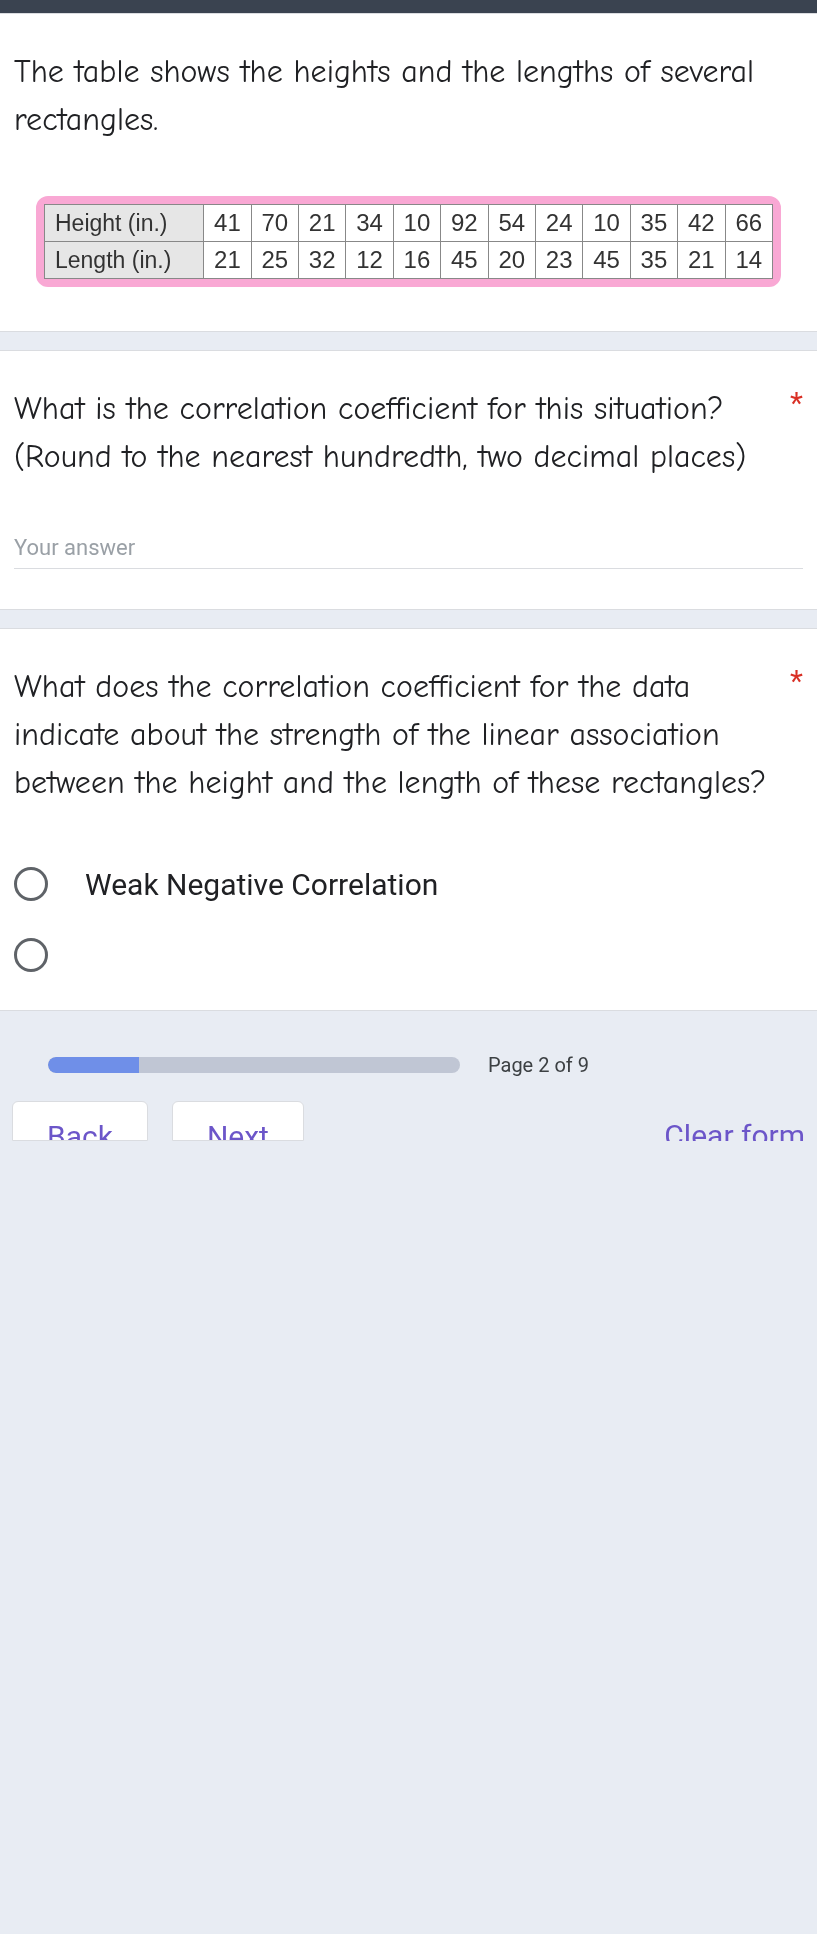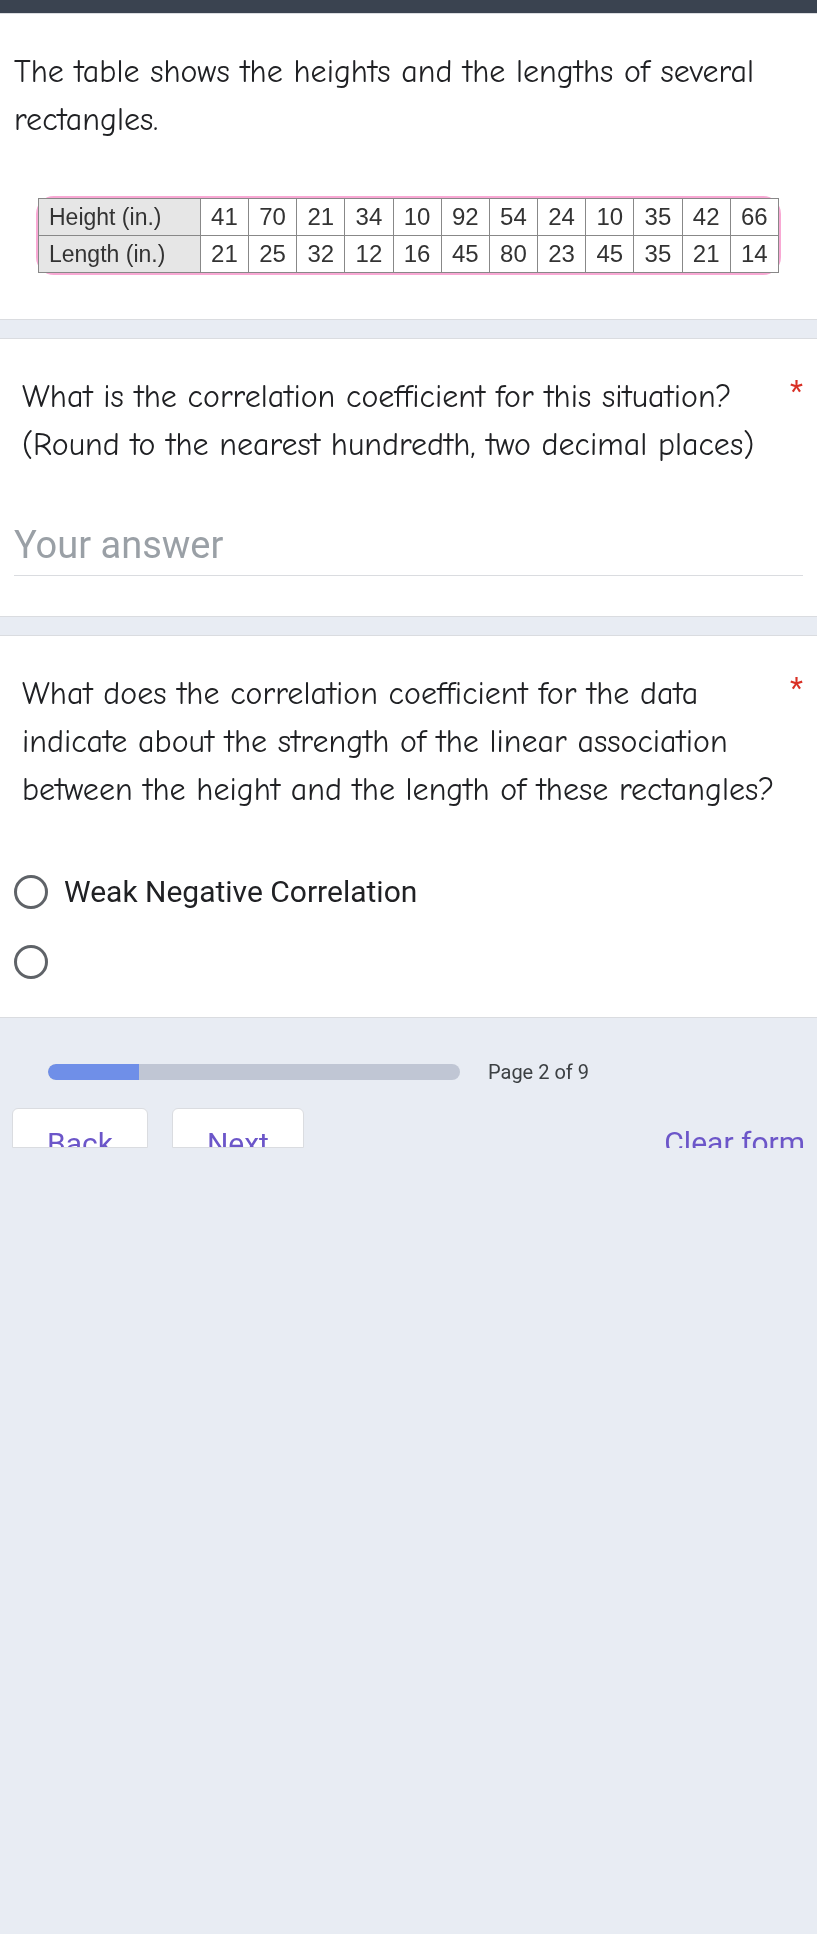--- a/index.html
+++ b/index.html
@@ -14,27 +14,27 @@
   }
   .card:first-of-type { border-top: none; margin-top: 0; }
   .prompt {
     font-family: "Comic Sans MS", "Comic Neue", cursive, sans-serif;
     font-size: 32px;
     line-height: 48px;
     color: #202124;
   }
   .required { color: #d93025; font-size: 30px; vertical-align: top; }
   .q-row { display: flex; align-items: flex-start; gap: 12px; }
-  .q-row .prompt { flex: 1; margin-left: 8px; }
+  .q-row .prompt { flex: 1; }
 
   
   .tbl-wrap { margin-top: 52px; padding: 0 22px; }
   .tbl-outer {
-    border: 2px solid #f9a8d4;
-    border-radius: 18px;
+    border: 8px solid #f9a8d4;
+    border-radius: 12px;
     display: inline-block;
     width: 100%;
   }
   table.data {
     border-collapse: collapse;
     width: 100%;
     font-family: Verdana, Arial, sans-serif;
     font-size: 24px;
     color: #333;
   }
@@ -49,34 +49,34 @@
     text-align: left;
     padding-left: 10px;
     white-space: nowrap;
     font-size: 23px;
   }
 
   .answer-input {
     border: none;
     border-bottom: 1px solid #dadce0;
     width: 100%;
-    font-size: 38px;
+    font-size: 22px;
     color: #202124;
     padding: 8px 0;
     margin-top: 46px;
     outline: none;
     font-family: "Segoe UI", Roboto, Arial, sans-serif;
   }
   .answer-input::placeholder { color: #9aa0a6; }
 
   .radio-group { margin-top: 42px; }
   .radio-row {
     display: flex;
-    align-items: flex-end;
-    gap: 16px;
+    align-items: flex-start;
+    gap: 37px;
     padding: 18px 0;
     cursor: pointer;
   }
   .radio-circle {
     width: 34px; height: 34px;
     border: 3px solid #5f6368;
     border-radius: 50%;
     flex: 0 0 auto;
   }
   .radio-label { font-size: 30px; color: #202124; }
@@ -151,21 +151,21 @@
           <td>66</td>
         </tr>
         <tr>
           <td class="hdr">Length (in.)</td>
           <td>21</td>
           <td>25</td>
           <td>32</td>
           <td>12</td>
           <td>16</td>
           <td>45</td>
-          <td>80</td>
+          <td>20</td>
           <td>23</td>
           <td>45</td>
           <td>35</td>
           <td>21</td>
           <td>14</td>
         </tr>
       </tbody>
         </table>
     </div>
   </div>

